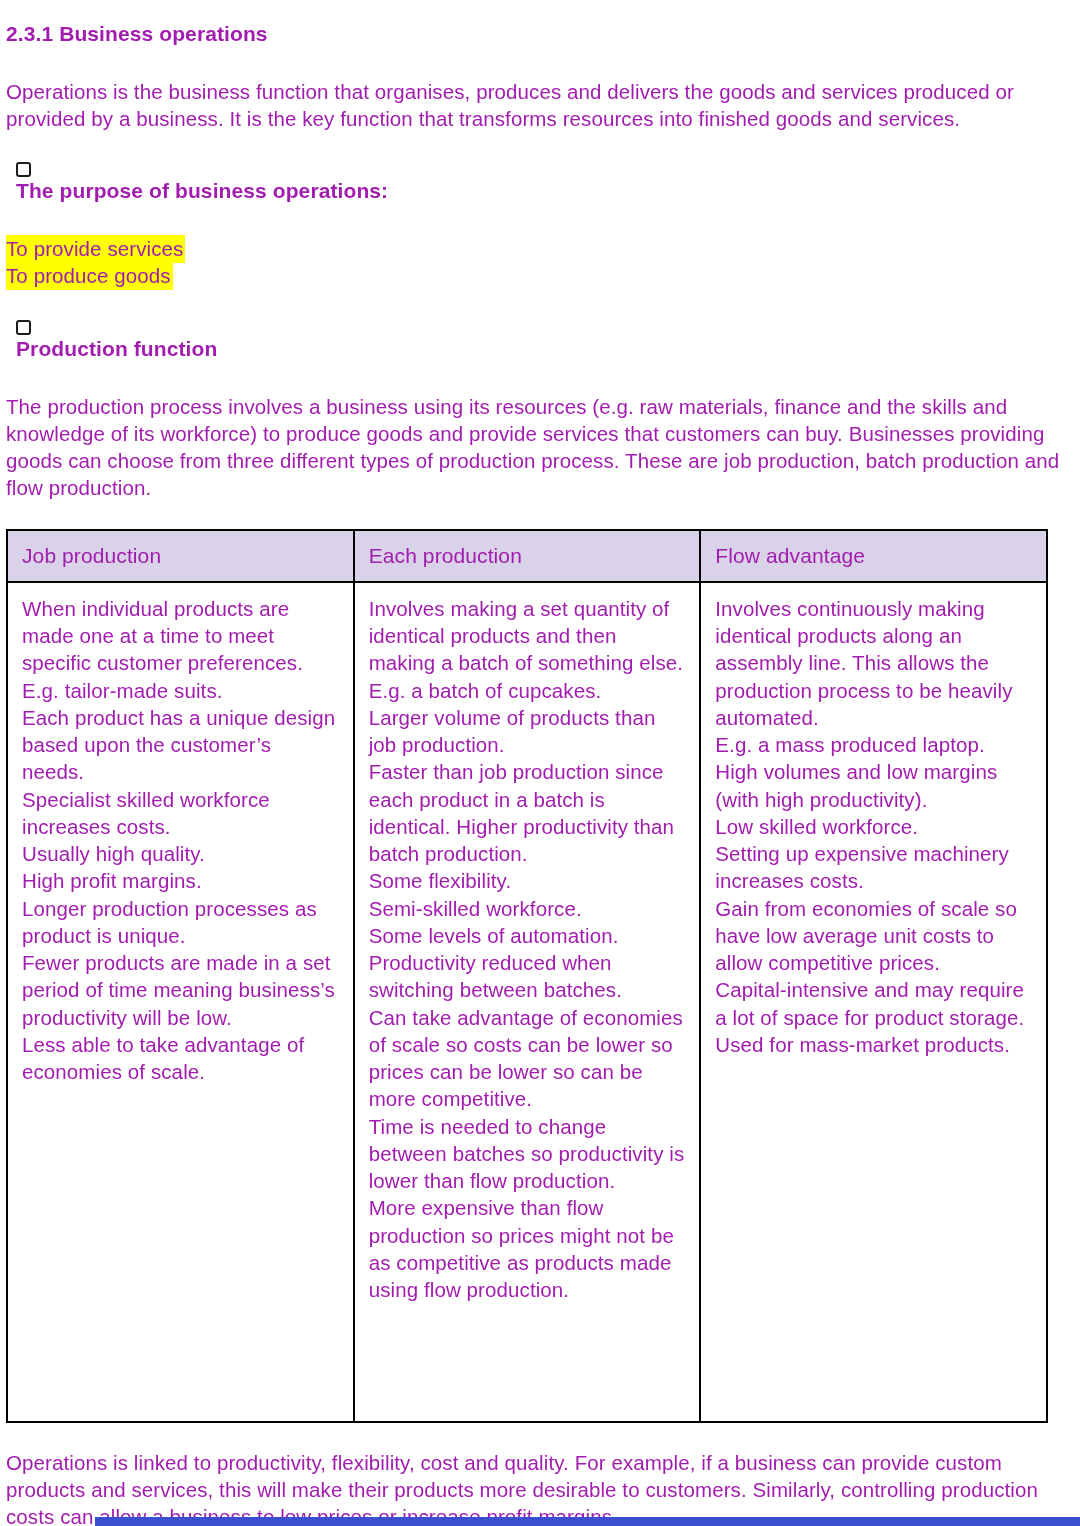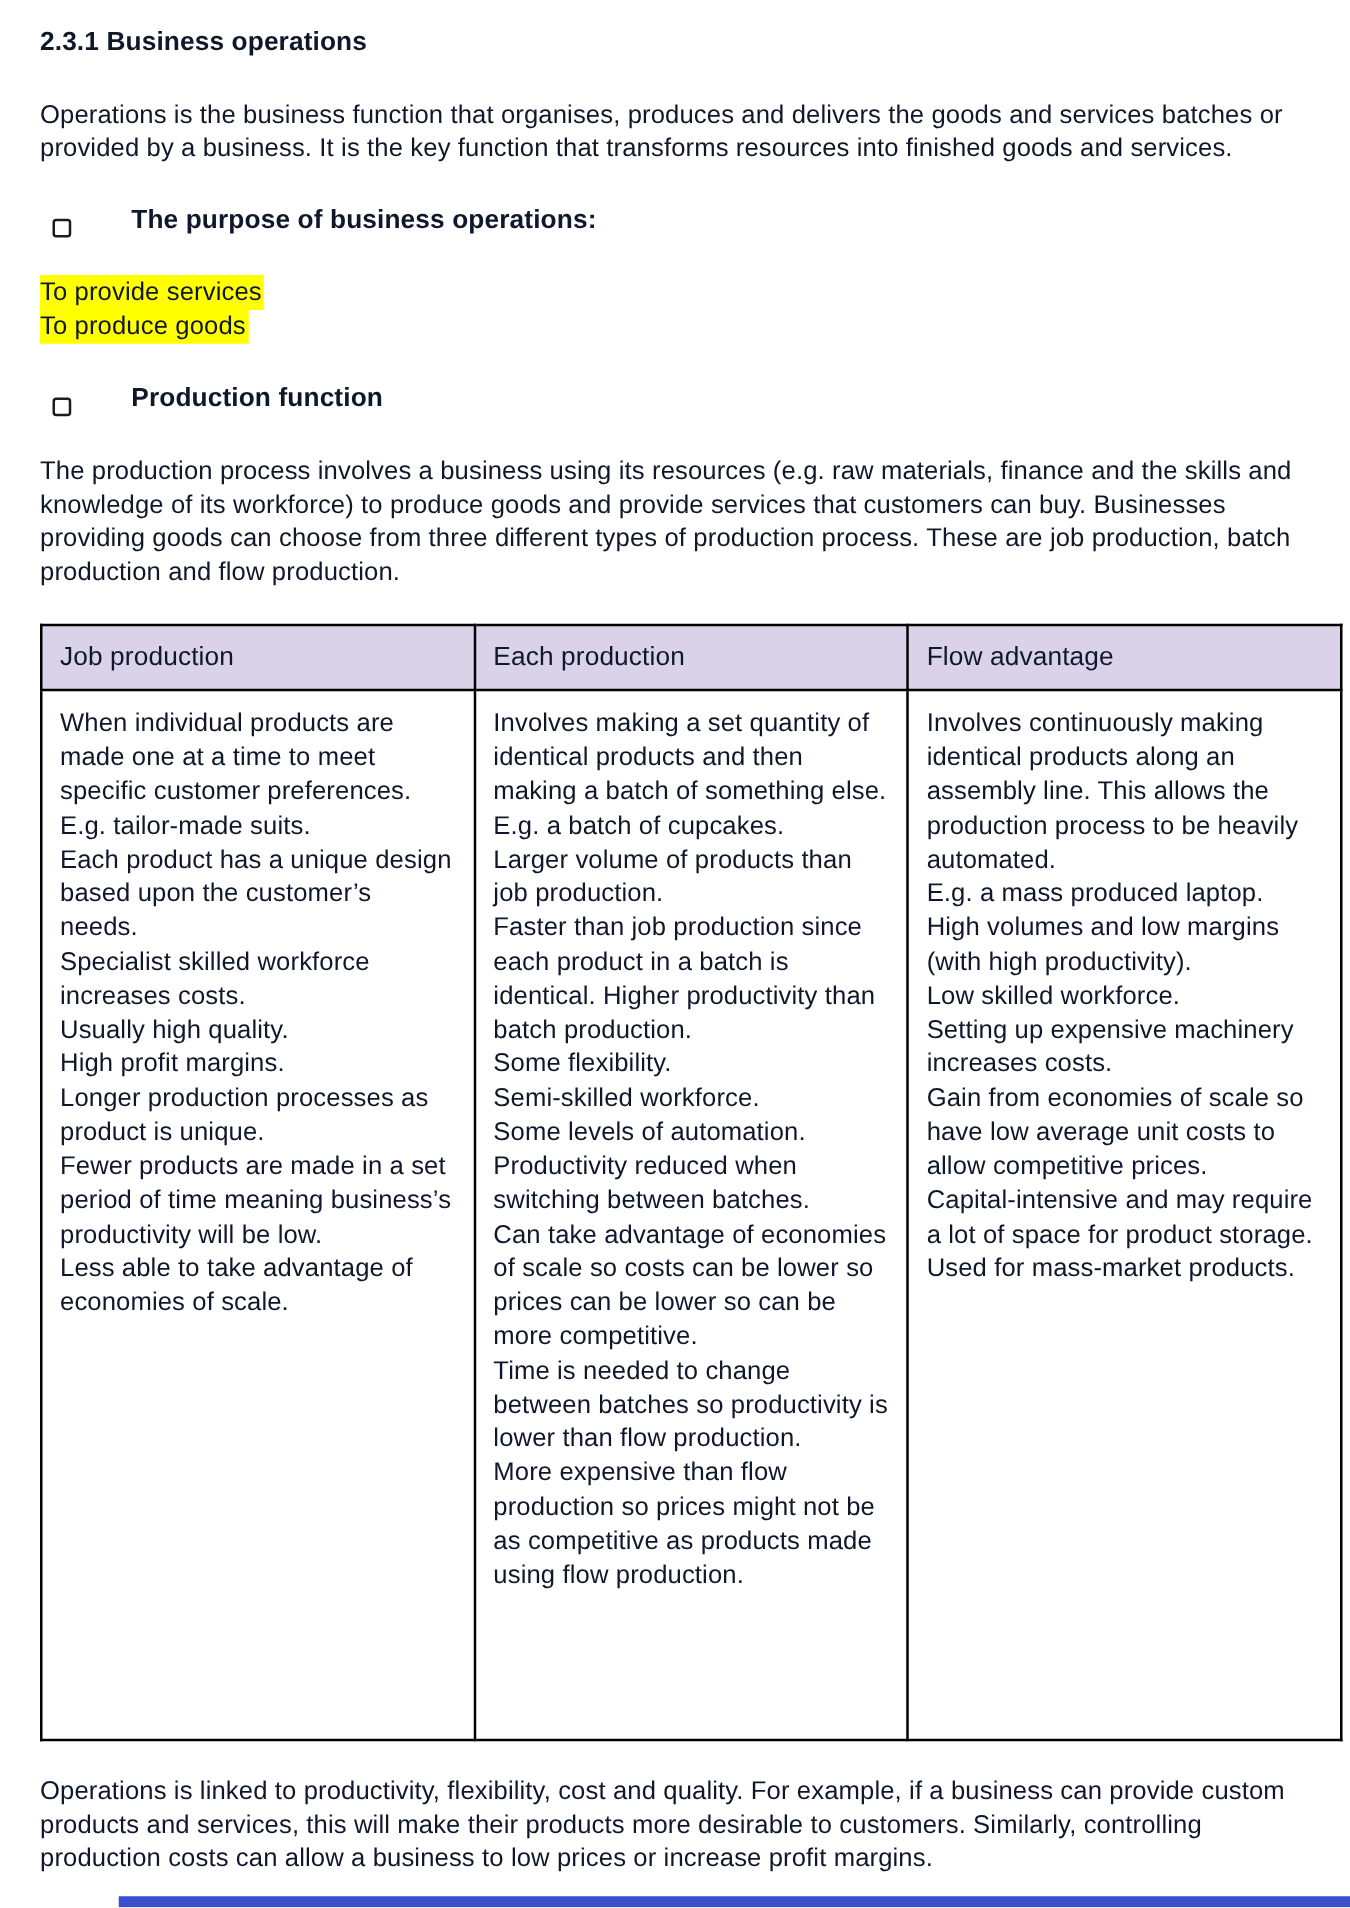--- a/index.html
+++ b/index.html
@@ -3,37 +3,38 @@
 <meta charset="utf-8">
 <style>
   * { margin: 0; padding: 0; box-sizing: border-box; }
   html, body { background: #ffffff; }
   .page {
     position: relative;
     width: 1080px;
     height: 1526px;
     background: #ffffff;
     font-family: "Liberation Sans", "DejaVu Sans", sans-serif;
-    color: #0f172a;
+    color: #a21caf;
     font-size: 20.5px;
     line-height: 1.32;
-    padding: 20px 20px 0 32px;
+    padding: 20px 20px 0 6px;
     overflow: hidden;
     letter-spacing: 0.1px;
   }
   .doc-title {
     font-weight: bold;
     font-size: 21px;
     margin-bottom: 30px;
   }
   .para { margin-bottom: 28px; }
   .bullet-row {
     display: flex;
-    align-items: flex-end;
+    align-items: flex-start;
     margin: 30px 0 30px 10px;
+    flex-direction: column;
   }
   .checkbox-glyph {
     width: 15px;
     height: 15px;
     border: 2.5px solid #1c1c1c;
     border-radius: 3px;
     margin-right: 48px;
     flex: 0 0 auto;
   }
   .bullet-label {
@@ -80,21 +81,21 @@
     height: 9px;
   }
 </style>
 </head>
 <body>
 
 <div class="page">
 
   <div class="doc-title">2.3.1 Business operations</div>
 
-  <div class="para">Operations is the business function that organises, produces and delivers the goods and services batches or provided by a business. It is the key function that transforms resources into finished goods and services.</div>
+  <div class="para">Operations is the business function that organises, produces and delivers the goods and services produced or provided by a business. It is the key function that transforms resources into finished goods and services.</div>
 
   <div class="bullet-row">
     <span class="checkbox-glyph"></span>
     <span class="bullet-label">The purpose of business operations:</span>
   </div>
 
   <div class="highlight-block">
     <div class="hl-line"><span style="background: rgb(255, 255, 0);">To provide services</span></div>
     <div class="hl-line"><span style="background: rgb(255, 255, 0);">To produce goods</span></div>
   </div>

